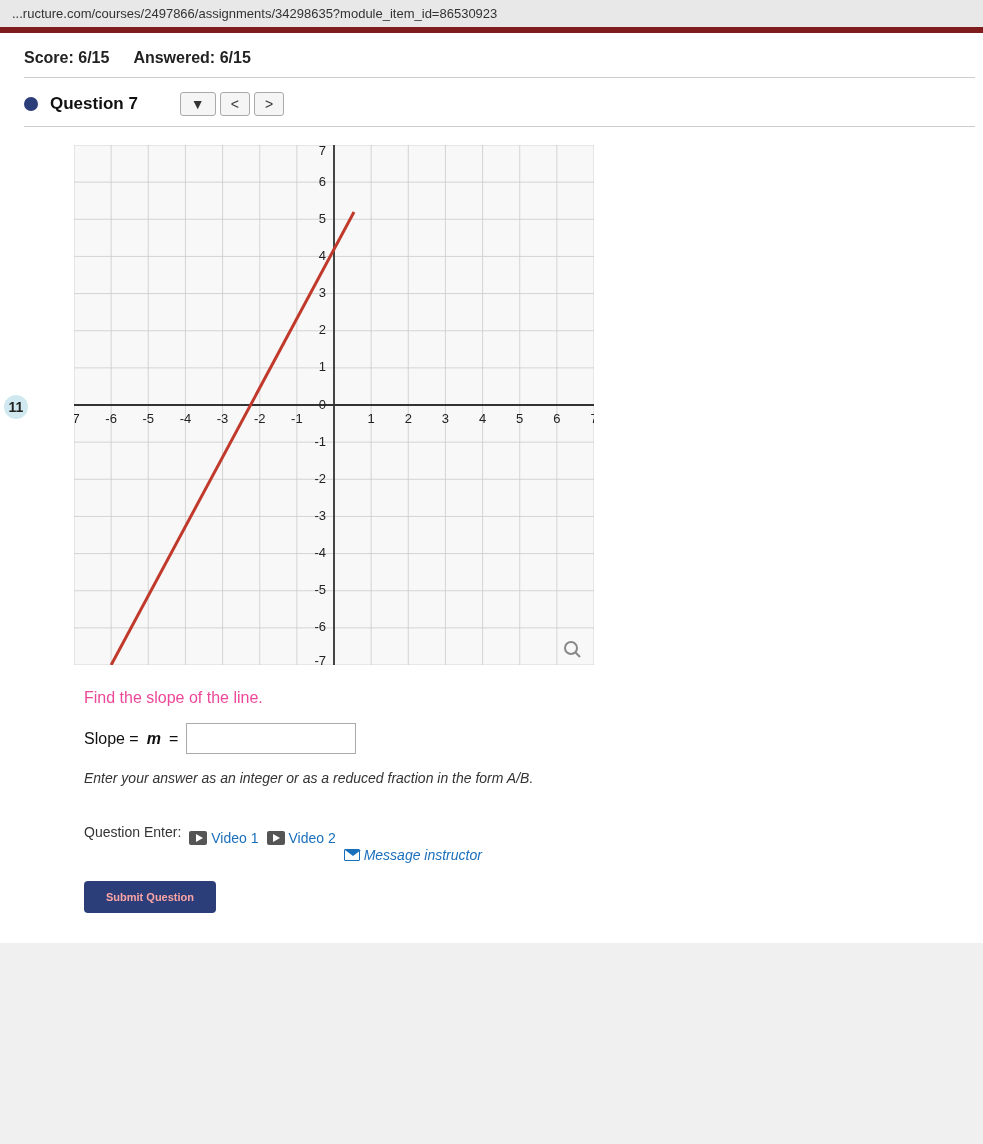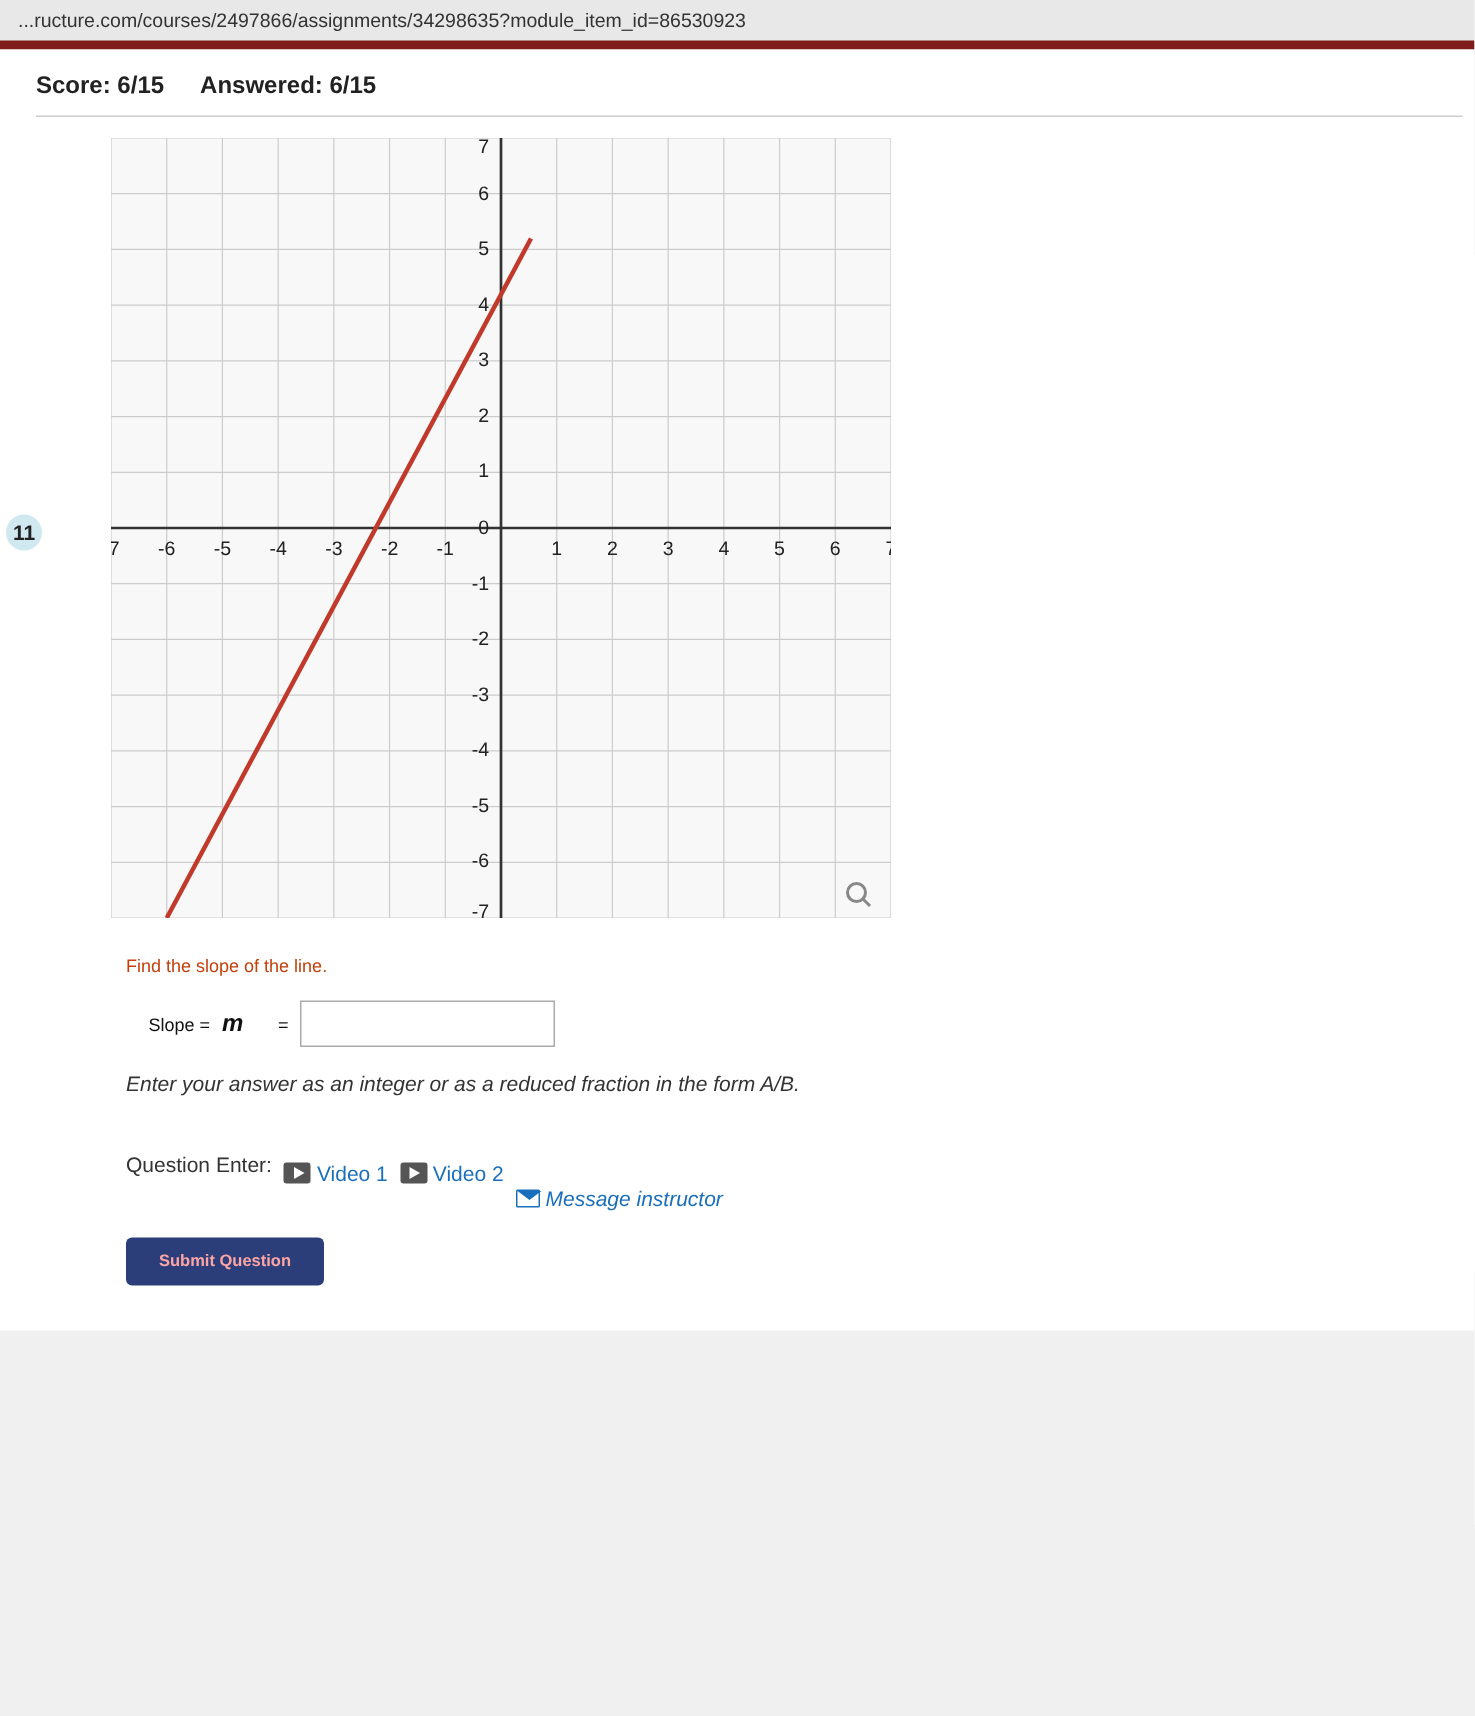--- a/index.html
+++ b/index.html
@@ -100,34 +100,33 @@
       height: 24px;
       display: flex;
       align-items: center;
       justify-content: center;
     }
     .graph-svg-container {
       background: #fff;
       border: none;
     }
     .find-slope-text {
-      font-size: 12px;
-      color: #c2410c;
+      font-size: 16px;
+      color: #ec4899;
       margin-bottom: 16px;
     }
     .slope-row {
       display: flex;
       align-items: center;
       gap: 8px;
       margin-bottom: 16px;
     }
     .slope-label {
-      font-size: 12px;
+      font-size: 16px;
       color: #111;
-      margin-left: 15px;
     }
     .slope-m {
       font-size: 16px;
       font-style: italic;
       font-weight: 700;
       color: #111;
     }
     .slope-input {
       border: 1px solid #aaa;
       padding: 6px 10px;
@@ -221,20 +220,29 @@
   <span>...ructure.com/courses/2497866/assignments/34298635?module_item_id=86530923</span>
 </div>
 
 <div class="main-container">
 
   <div class="score-row">
     <span>Score: 6/15</span>
     <span>Answered: 6/15</span>
   </div>
 
+  <div class="question-header">
+    <span class="question-dot"></span>
+    <span class="question-title">Question 7</span>
+    <div class="nav-buttons">
+      <button class="dropdown-btn">▼</button>
+      <button class="nav-btn">&lt;</button>
+      <button class="nav-btn">&gt;</button>
+    </div>
+  </div>
 
   <div style="position:relative; margin-left: 10px;">
     <div class="side-number">11</div>
 
     <div class="graph-area">
       <div class="graph-svg-container">
         <svg width="520" height="520" viewBox="0 0 520 520" xmlns="http://www.w3.org/2000/svg">
 
           <rect width="520" height="520" fill="#f8f8f8"></rect>
 

